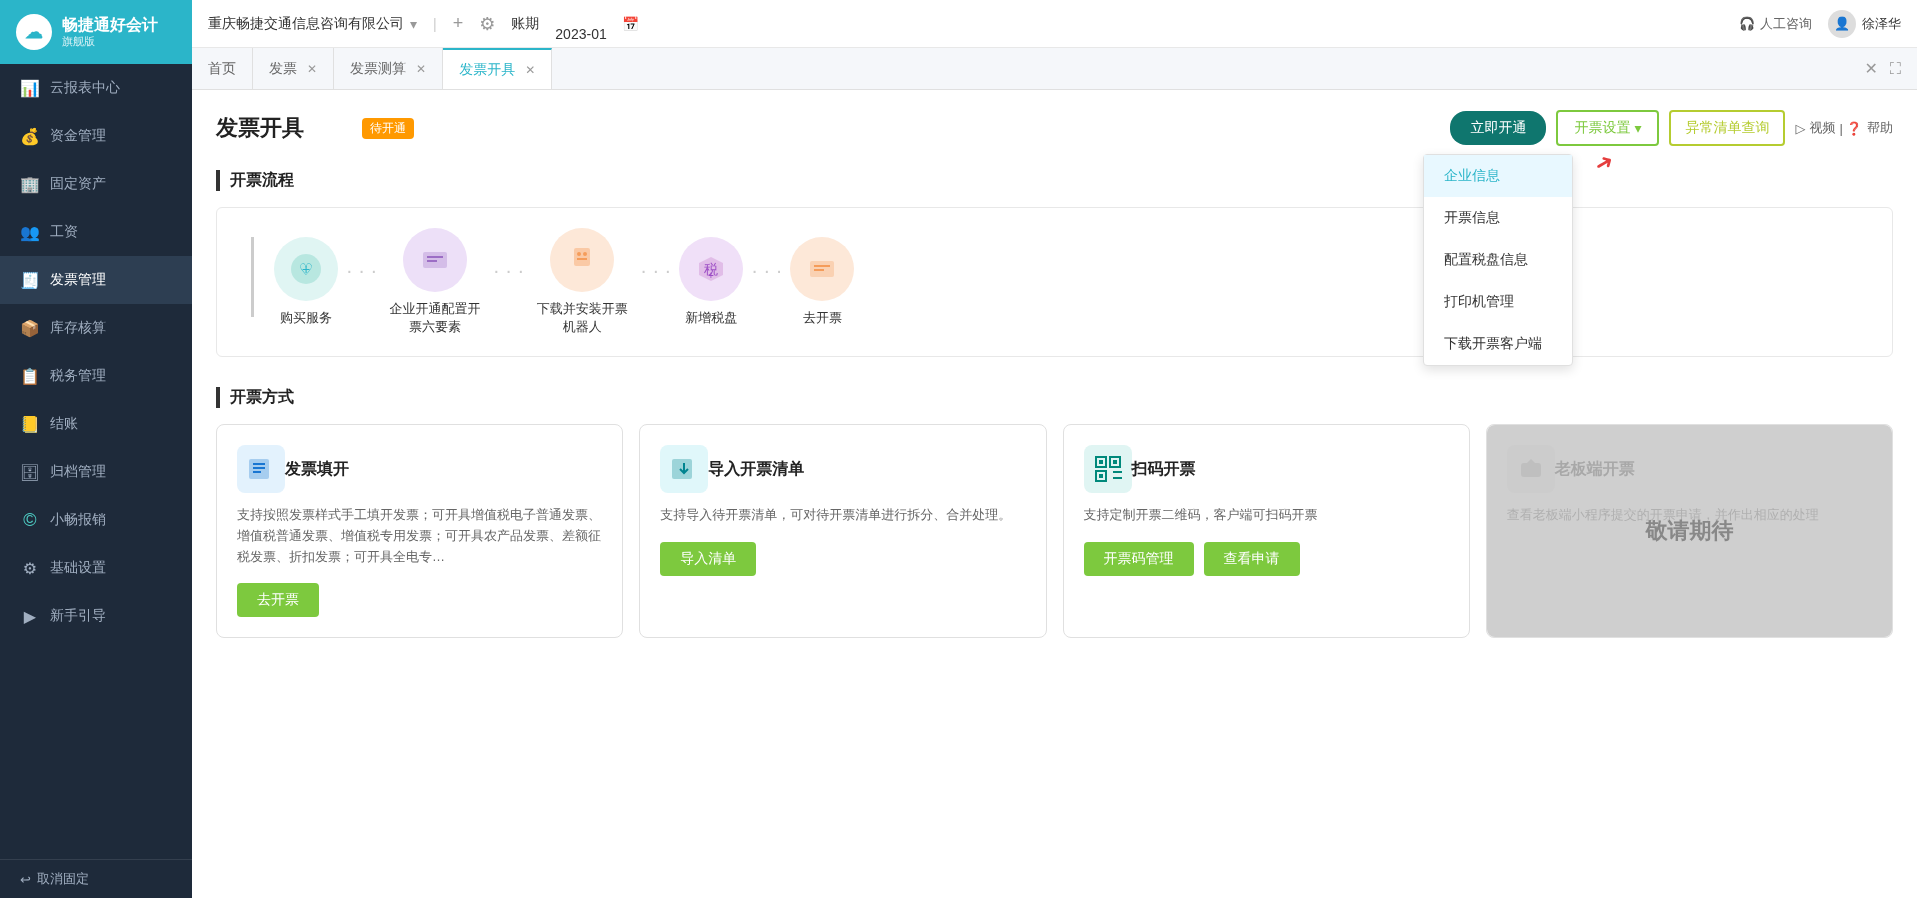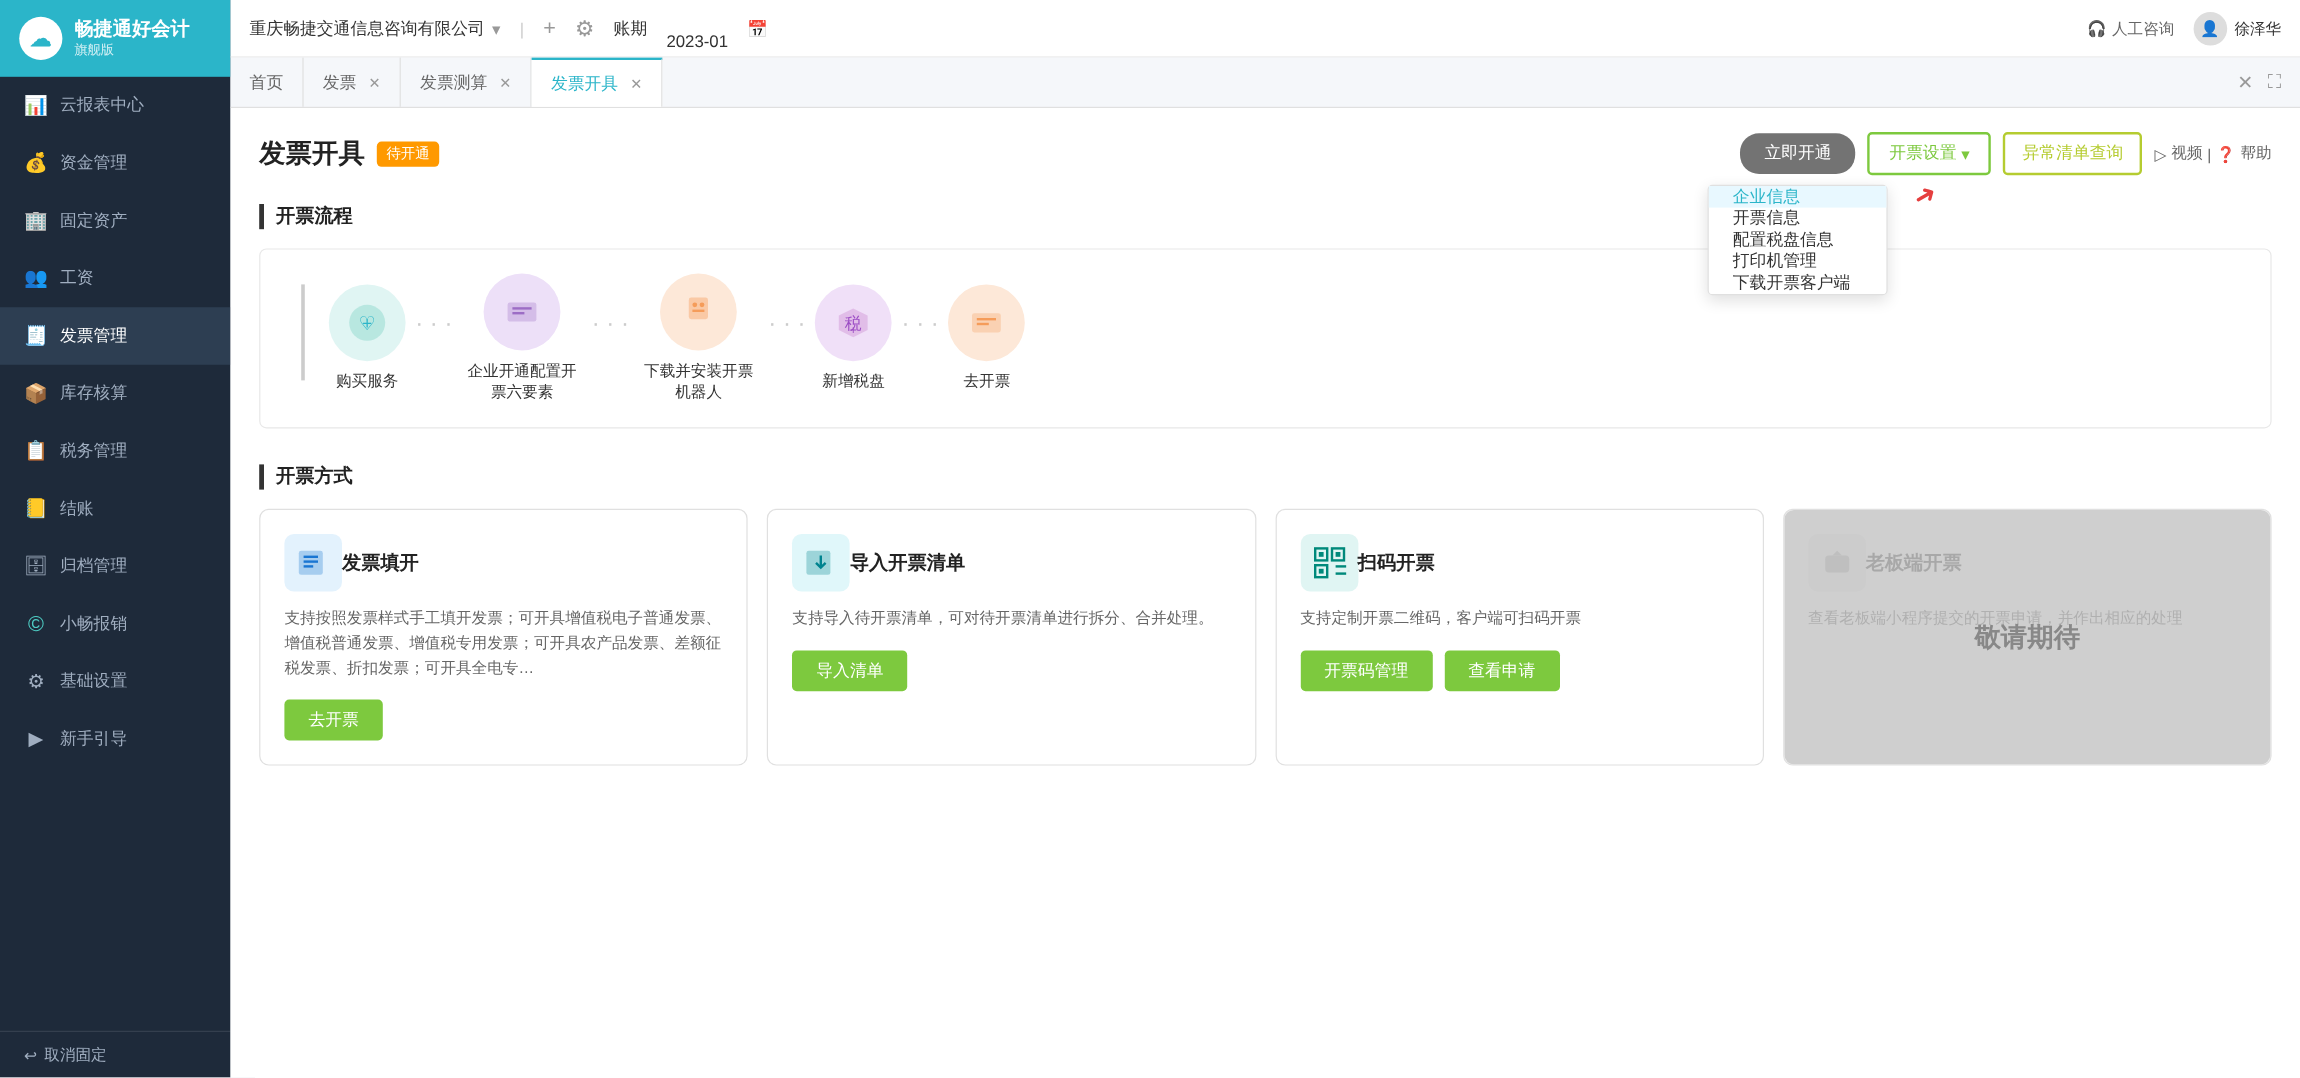--- a/index.html
+++ b/index.html
@@ -44,31 +44,31 @@
     .tab-actions { margin-left: auto; display: flex; align-items: center; gap: 4px; padding-right: 12px; }
     .tab-action-btn { color: #999; cursor: pointer; font-size: 16px; padding: 4px; }
 
     
     .page-content { flex: 1; background: white; overflow-y: auto; padding: 20px 24px; position: relative; }
 
     
     .page-title-bar { display: flex; align-items: center; justify-content: space-between; margin-bottom: 20px; }
     .page-title-left { display: flex; align-items: center; gap: 10px; }
     .page-title { font-size: 22px; font-weight: bold; color: #222; }
-    .status-badge { background: #f90; color: white; font-size: 12px; padding: 2px 8px; border-radius: 4px; }
+    .status-badge { background: #f90; color: white; font-size: 12px; padding: 2px 8px; border-radius: 4px; margin-left: 48px; }
     .page-title-right { display: flex; align-items: center; gap: 10px; position: relative; }
 
-    .btn-primary { background: #737373; color: white; border: none; padding: 8px 20px; border-radius: 16px; cursor: pointer; font-size: 14px; font-family: Liberation Serif, serif; }
+    .btn-primary { background: #0f766e; color: white; border: none; padding: 8px 20px; border-radius: 16px; cursor: pointer; font-size: 14px; font-family: Liberation Serif, serif; }
     .btn-outline-green { background: white; color: #7dc93e; border: 2px solid #7dc93e; padding: 7px 16px; border-radius: 4px; cursor: pointer; font-size: 14px; display: flex; align-items: center; gap: 4px; }
     .btn-outline-yellow-green { background: white; color: #b5cc30; border: 2px solid #b5cc30; padding: 7px 14px; border-radius: 4px; cursor: pointer; font-size: 14px; }
     .btn-video { background: transparent; border: none; cursor: pointer; font-size: 13px; color: #666; display: flex; align-items: center; gap: 4px; }
 
     
     .dropdown-menu { position: absolute; top: 44px; right: 320px; background: white; border: 1px solid #e0e0e0; border-radius: 4px; box-shadow: 0 4px 12px rgba(0,0,0,0.12); z-index: 100; min-width: 150px; }
-    .dropdown-item { padding: 0 20px; cursor: pointer; color: #333; font-size: 14px; }
+    .dropdown-item { padding: 12px 20px; cursor: pointer; color: #333; font-size: 14px; }
     .dropdown-item.active { background: #e8f8ff; color: #2bb5c9; }
 
     
     .section-title { font-size: 16px; font-weight: bold; color: #222; margin-bottom: 16px; padding-left: 10px; border-left: 4px solid #333; margin-top: 24px; }
 
     
     .flow-container { display: flex; align-items: center; gap: 0; margin-bottom: 30px; padding: 20px 24px; background: #fff; border: 1px solid #e8e8e8; border-radius: 6px; }
     .flow-step { display: flex; flex-direction: column; align-items: center; gap: 8px; }
     .flow-step-icon { width: 64px; height: 64px; border-radius: 50%; display: flex; align-items: center; justify-content: center; font-size: 24px; }
     .flow-step-icon.teal { background: #e0f5f3; }

